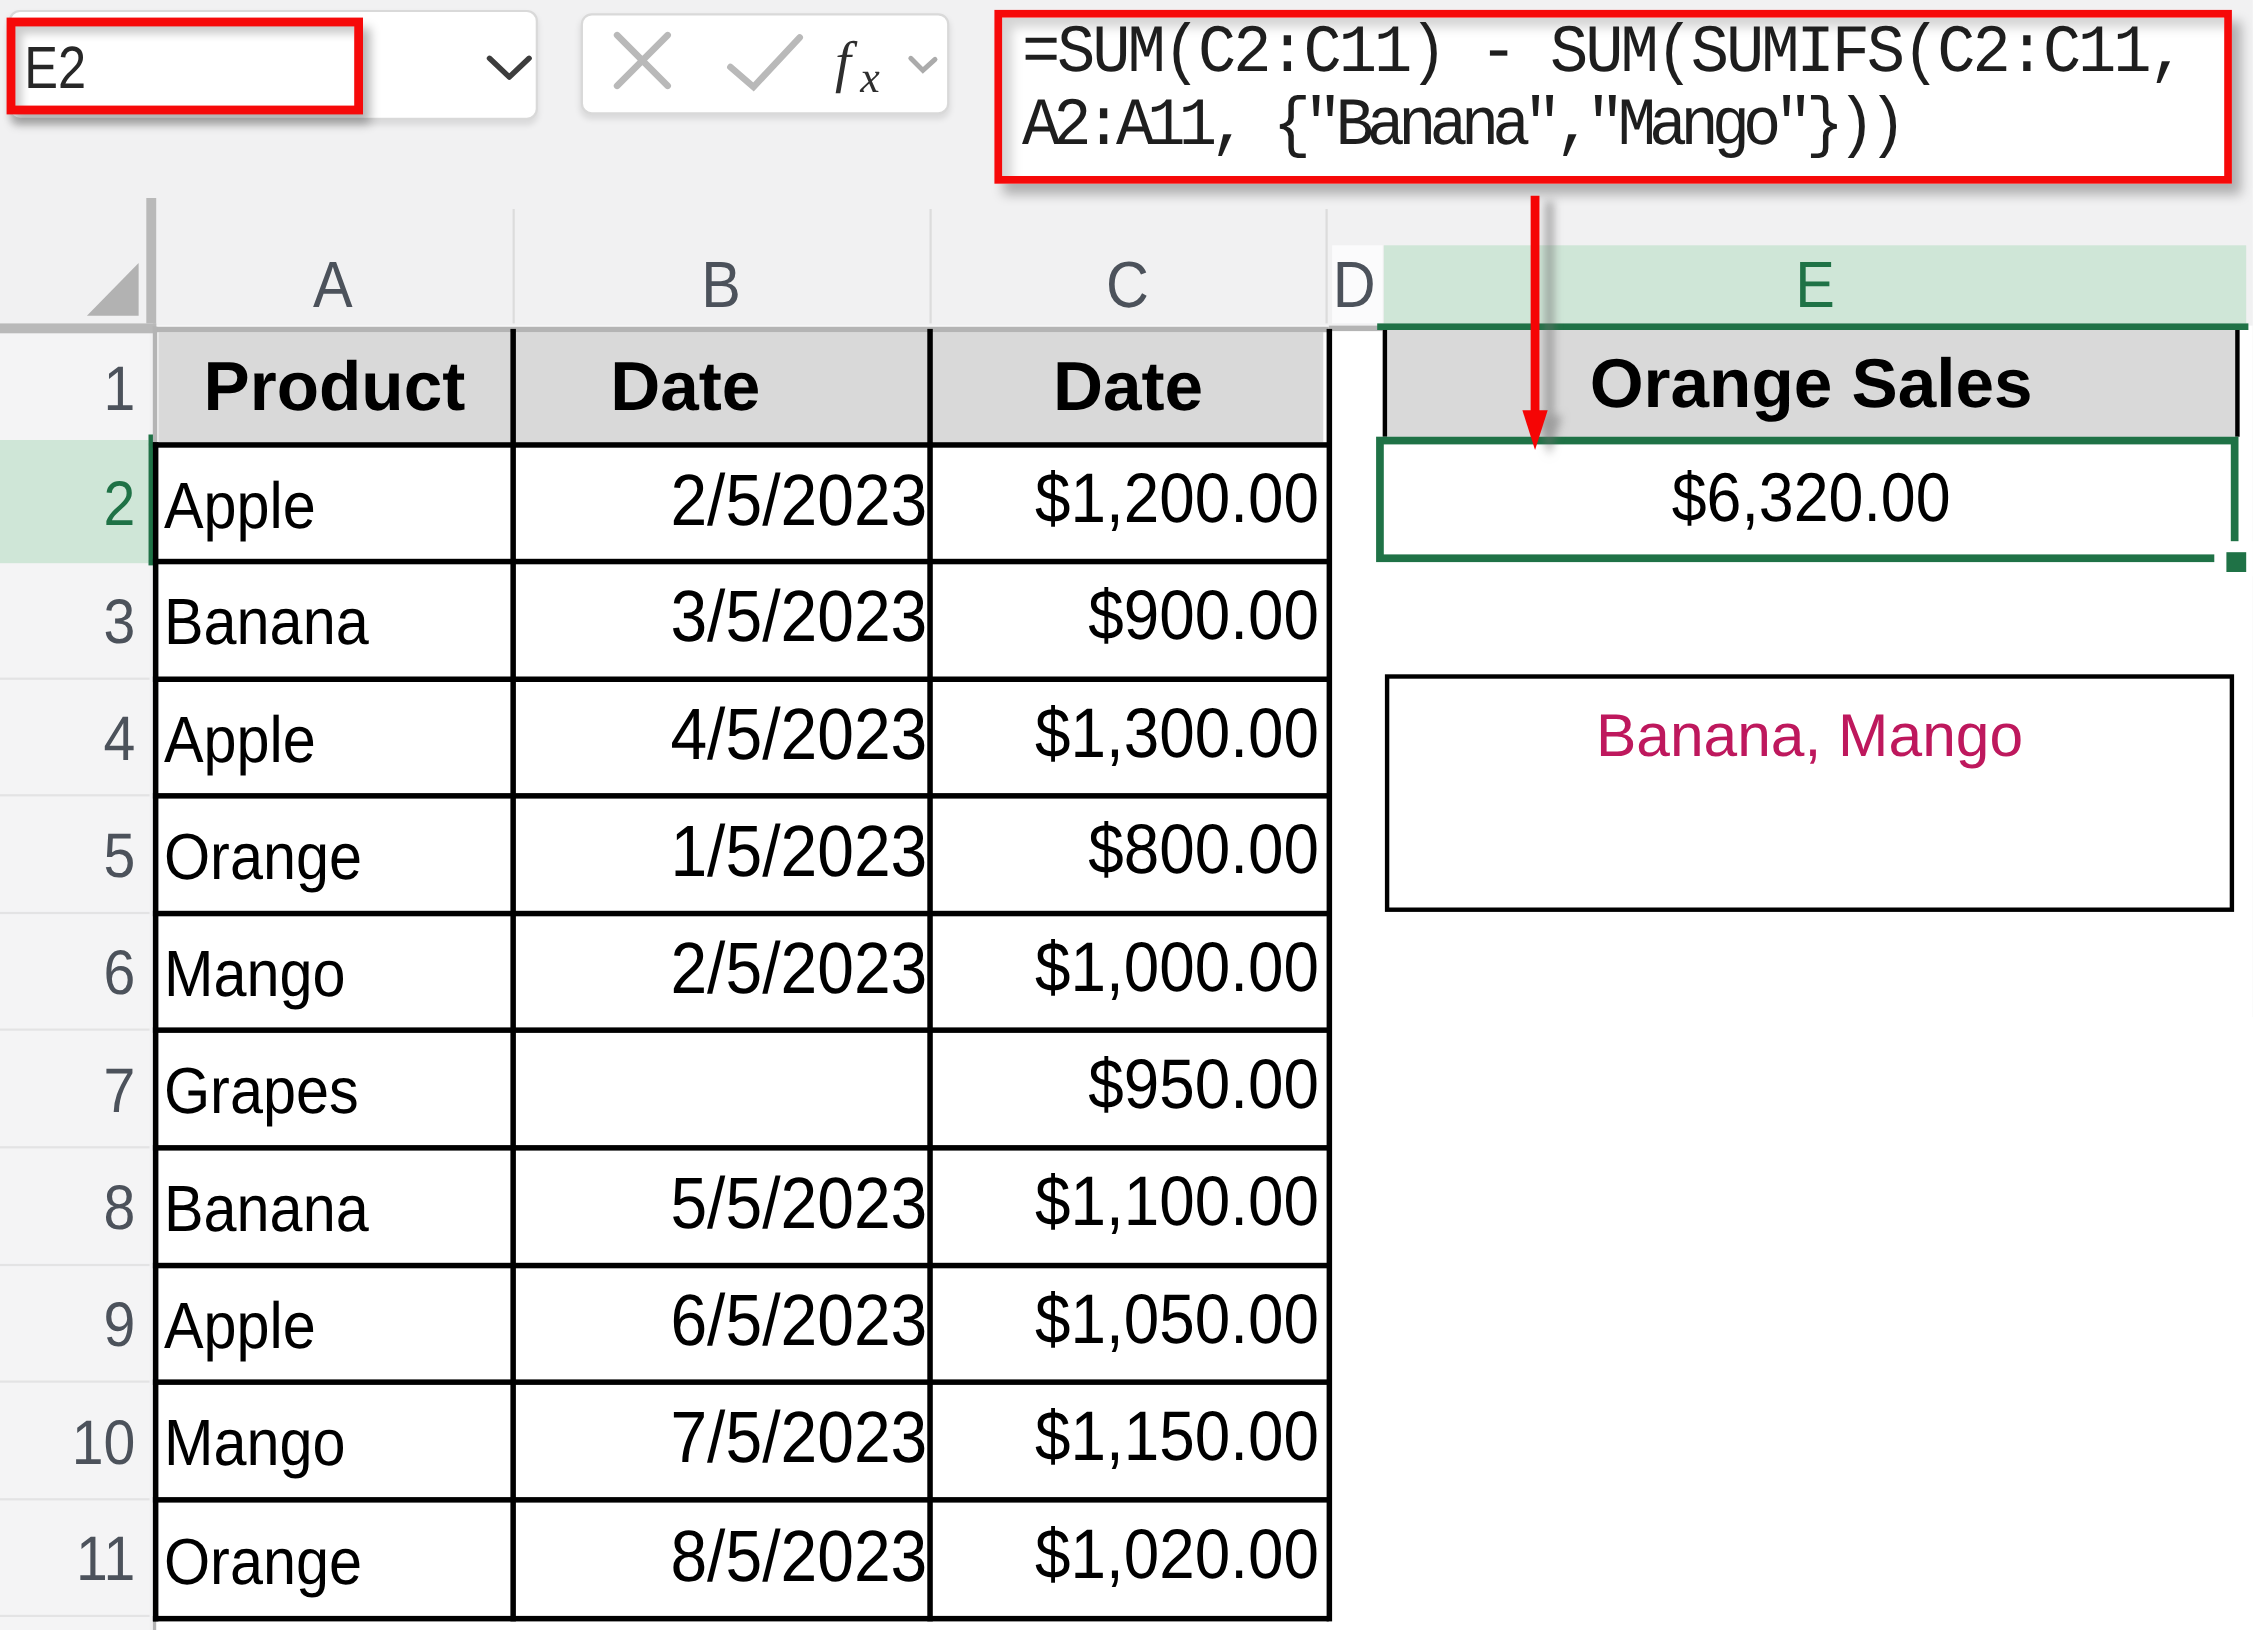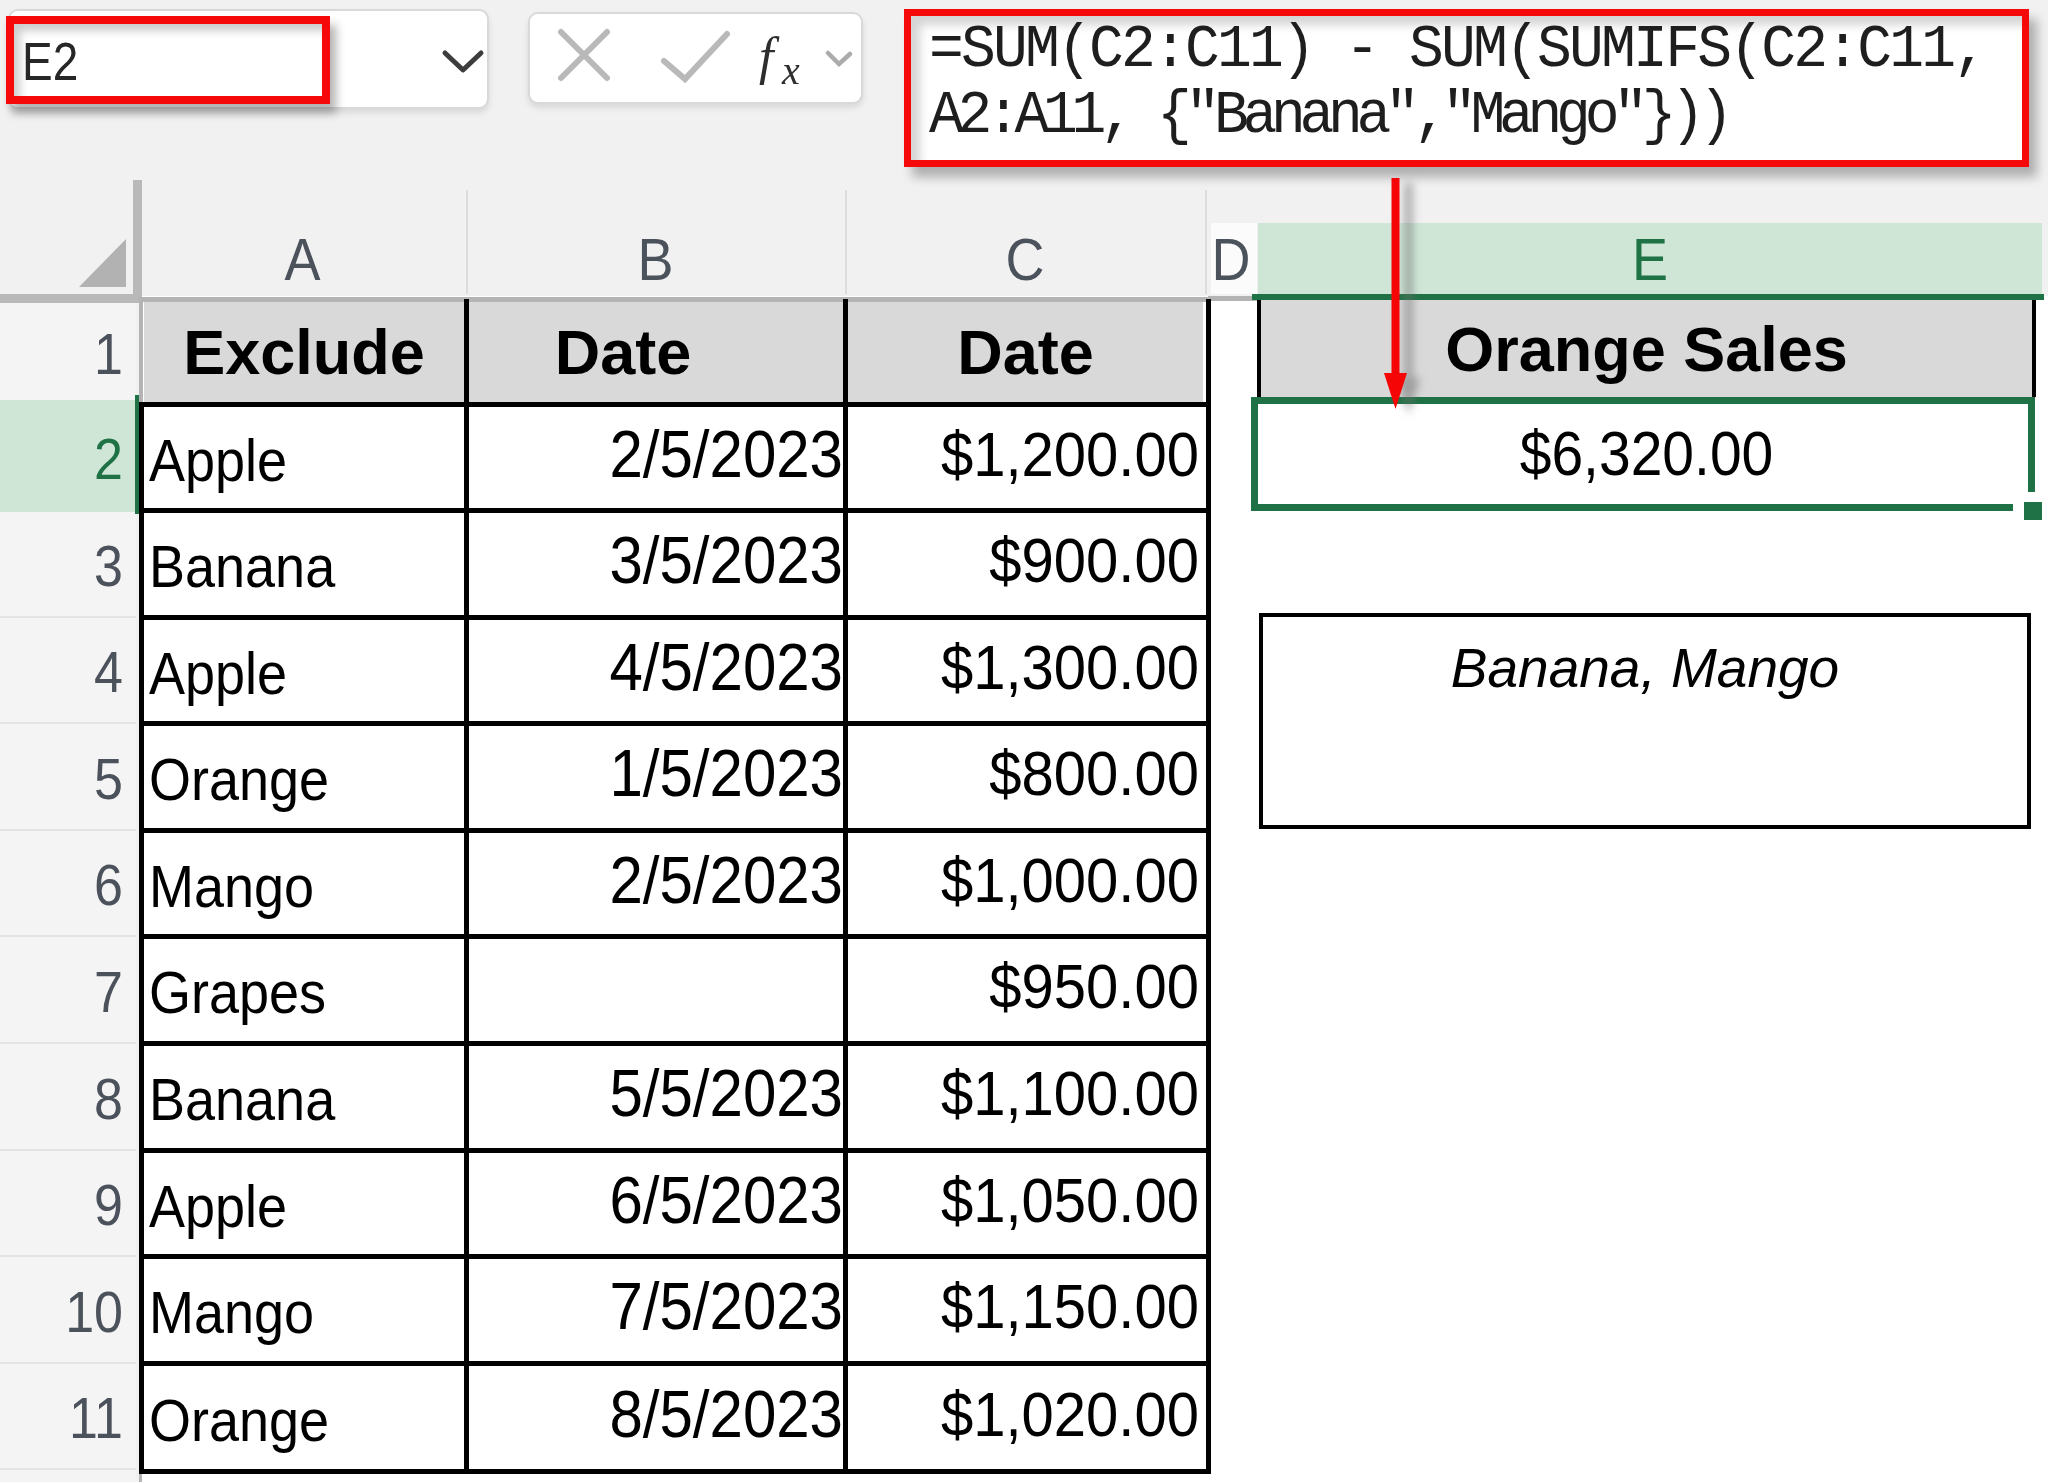--- a/index.html
+++ b/index.html
@@ -86,21 +86,21 @@
     <div class="abs" style="left:139px;top:1041px;width:1069px;height:5px;background:#000;"></div>
     <div class="abs" style="left:139px;top:1148px;width:1069px;height:5px;background:#000;"></div>
     <div class="abs" style="left:139px;top:1254px;width:1069px;height:5px;background:#000;"></div>
     <div class="abs" style="left:139px;top:1361px;width:1069px;height:5px;background:#000;"></div>
     <div class="abs" style="left:139px;top:1469px;width:1069px;height:5px;background:#000;"></div>
     <div class="abs" style="left:139px;top:297px;width:4px;height:105px;background:#b4b4b4;"></div>
     <div class="abs" style="left:139px;top:402px;width:5px;height:1072px;background:#000;"></div>
     <div class="abs" style="left:464px;top:299px;width:5px;height:1175px;background:#000;"></div>
     <div class="abs" style="left:843px;top:299px;width:5px;height:1175px;background:#000;"></div>
     <div class="abs" style="left:1206px;top:299px;width:5px;height:1175px;background:#000;"></div>
-    <div class="abs flexc" style="left:144px;top:302px;width:320px;height:100px;font-size:63px;font-weight:bold;">Exclude</div>
+    <div class="abs flexc" style="left:144px;top:302px;width:320px;height:100px;font-size:63px;font-weight:bold;">Product</div>
     <div class="abs flexc" style="left:469px;top:302px;width:308px;height:100px;font-size:63px;font-weight:bold;">Date</div>
     <div class="abs flexc" style="left:848px;top:302px;width:355px;height:100px;font-size:63px;font-weight:bold;">Date</div>
     <div class="abs sy110" style="left:149px;top:432.5px;width:306px;height:54px;line-height:54px;font-size:54px;">Apple</div>
     <div class="abs sy110" style="left:469px;top:424.5px;width:374px;height:60px;line-height:60px;font-size:60px;text-align:right;">2/5/2023</div>
     <div class="abs sy110" style="left:848px;top:424.5px;width:351px;height:58px;line-height:58px;font-size:58px;text-align:right;">$1,200.00</div>
     <div class="abs sy110" style="left:149px;top:539px;width:306px;height:54px;line-height:54px;font-size:54px;">Banana</div>
     <div class="abs sy110" style="left:469px;top:531px;width:374px;height:60px;line-height:60px;font-size:60px;text-align:right;">3/5/2023</div>
     <div class="abs sy110" style="left:848px;top:531px;width:351px;height:58px;line-height:58px;font-size:58px;text-align:right;">$900.00</div>
     <div class="abs sy110" style="left:149px;top:645.5px;width:306px;height:54px;line-height:54px;font-size:54px;">Apple</div>
     <div class="abs sy110" style="left:469px;top:637.5px;width:374px;height:60px;line-height:60px;font-size:60px;text-align:right;">4/5/2023</div>
@@ -132,21 +132,21 @@
 <div class="abs flexc" style="left:1261px;top:300px;width:771px;height:97px;font-size:63px;font-weight:bold;color:#000;">Orange Sales</div>
 
 <div class="abs flexc sy110" style="left:1261px;top:400px;width:771px;height:106px;font-size:57px;color:#000;">$6,320.00</div>
 
 <div class="abs" style="left:1251px;top:397px;width:784px;height:114px;border:7px solid #1f7246;"></div>
 
 <div class="abs" style="left:2013px;top:492px;width:35px;height:32px;background:#ffffff;"></div>
 <div class="abs" style="left:2024px;top:502px;width:18px;height:18px;background:#1f7246;"></div>
 
 <div class="abs" style="left:1259px;top:613px;width:772px;height:216px;border:4px solid #000;background:#fff;">
-  <div class="flexc" style="width:100%;height:102px;font-size:55px;color:#000000;font-style:italic;">Banana, Mango</div>
+  <div class="flexc" style="width:100%;height:102px;font-size:55px;color:#be185d;">Banana, Mango</div>
 </div>
 
 <div class="abs" style="left:8px;top:9px;width:481px;height:100px;background:#fff;border:2px solid #d9d9d9;border-radius:10px;box-shadow:0 4px 6px rgba(0,0,0,0.10);"></div>
 <svg class="abs" style="left:440px;top:48px;" width="46" height="30" viewBox="0 0 46 30">
   <path d="M5 5 L23 22 L41 5" fill="none" stroke="#3d3d3d" stroke-width="5" stroke-linecap="round" stroke-linejoin="round"></path>
 </svg>
 
 <div class="abs" style="left:6px;top:16px;width:324px;height:88px;border:8px solid #f60909;box-shadow:6px 9px 9px rgba(0,0,0,0.30), inset 6px 7px 8px rgba(0,0,0,0.20);"></div>
 <div class="abs" style="left:22px;top:34px;font-size:46px;color:#272727;line-height:46px;transform:scaleY(1.18);transform-origin:top;">E2</div>
 

